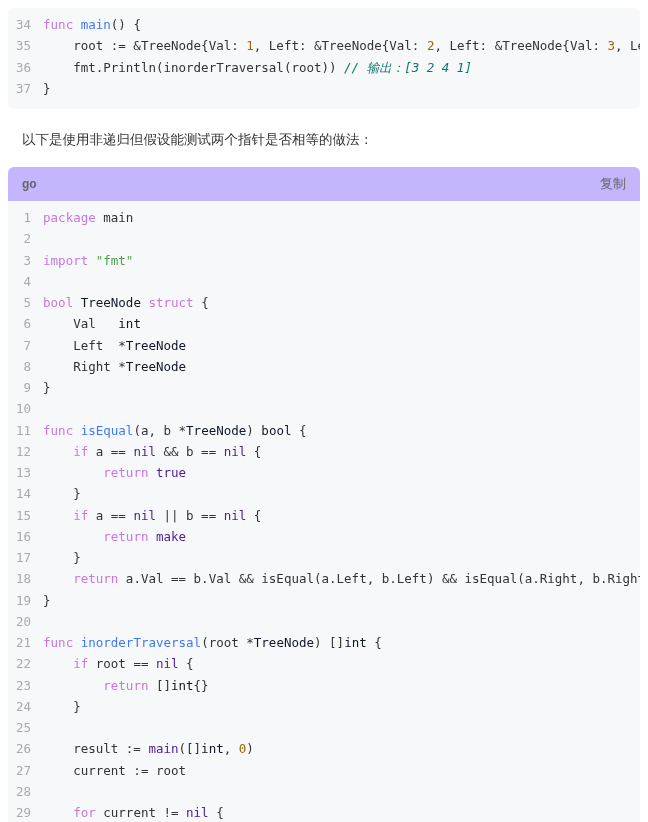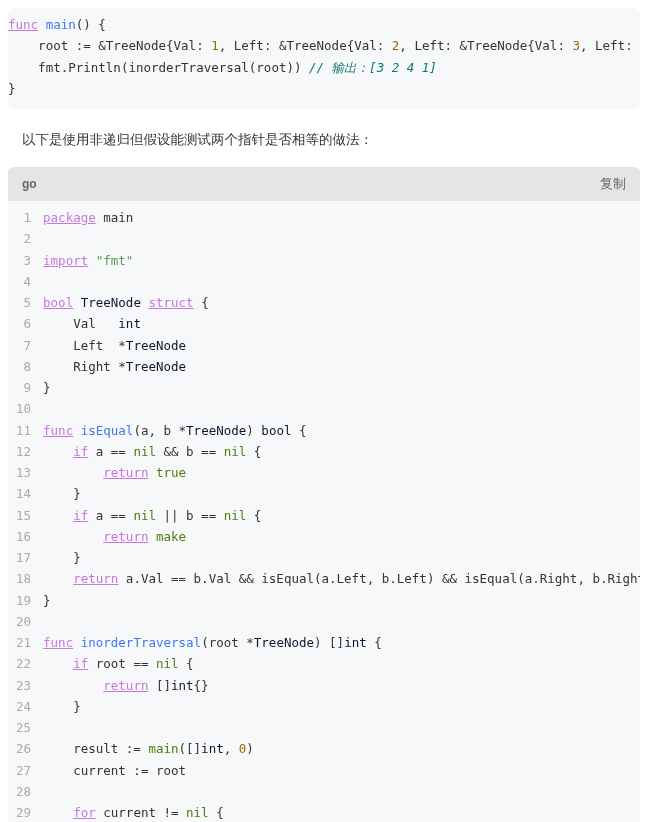--- a/index.html
+++ b/index.html
@@ -15,21 +15,21 @@
     background: #f7f8fa;
     border-radius: 6px;
     margin: 8px;
     overflow: hidden;
   }
   .code-header {
     display: flex;
     justify-content: space-between;
     align-items: center;
     padding: 8px 14px;
-    background: #e5e5e5;
+    background: #c4b5fd;
     font-size: 12px;
     color: #666;
     font-weight: bold;
   }
   .copy-btn {
     font-size: 13px;
     color: #666;
     cursor: pointer;
     font-weight: normal;
   }
@@ -50,38 +50,42 @@
   }
   .code-lines {
     flex: 1;
     white-space: pre;
     overflow-x: auto;
     color: #333;
     padding-right: 10px;
   }
   .code-lines::-webkit-scrollbar { height: 6px; }
   .code-lines::-webkit-scrollbar-thumb { background: #ccc; border-radius: 3px; }
-  .kw { color: #c678dd; text-decoration: underline; }       
+  .kw { color: #c678dd; }       
   .fn { color: #4078f2; }       
   .typ { color: #0f172a; }      
   .str { color: #50a14f; }      
   .num { color: #986801; }      
-  .lit { color: #4d7c0f; }      
+  .lit { color: #4c1d95; }      
   .cmt { color: #0f766e; font-style: italic; }
   .prose {
     padding: 14px 10px 10px 22px;
     font-size: 13.5px;
     color: #333;
   }
 </style>
 </head>
 <body>
 
 <div class="code-block">
   <div class="code-body">
+    <div class="gutter" id="gutter1">34
+35
+36
+37</div>
     <div class="code-lines" id="lines1"><span class="kw">func</span> <span class="fn">main</span>() {
     root := &amp;TreeNode{Val: <span class="num">1</span>, Left: &amp;TreeNode{Val: <span class="num">2</span>, Left: &amp;TreeNode{Val: <span class="num">3</span>, Left: n
     fmt.Println(inorderTraversal(root)) <span class="cmt">// 输出：[3 2 4 1]</span>
 }</div>
   </div>
 </div>
 
 <div class="prose">以下是使用非递归但假设能测试两个指针是否相等的做法：</div>
 
 <div class="code-block">

